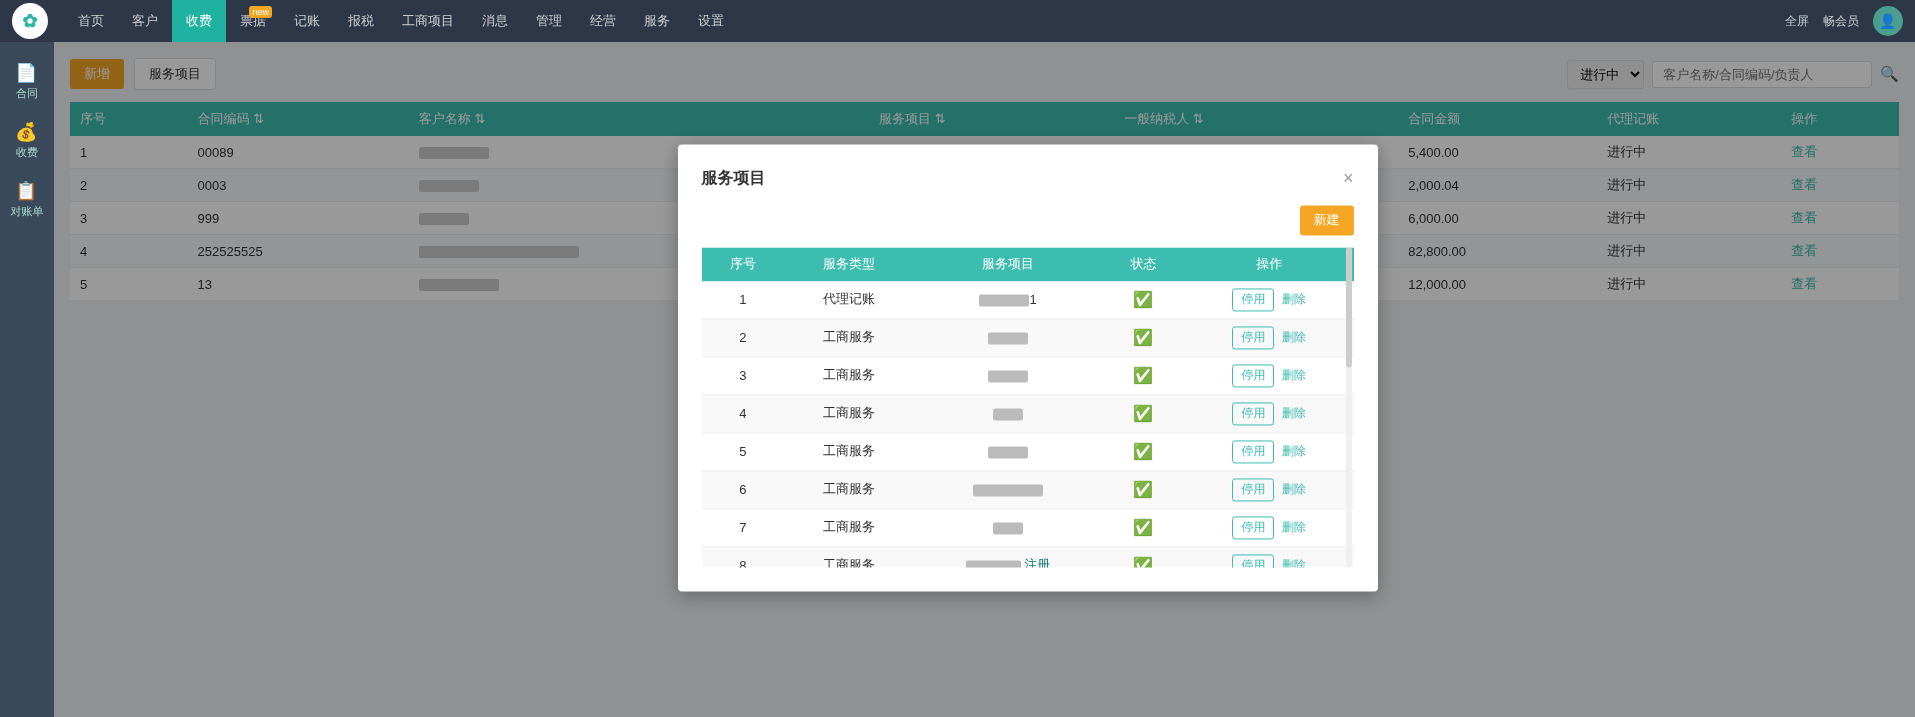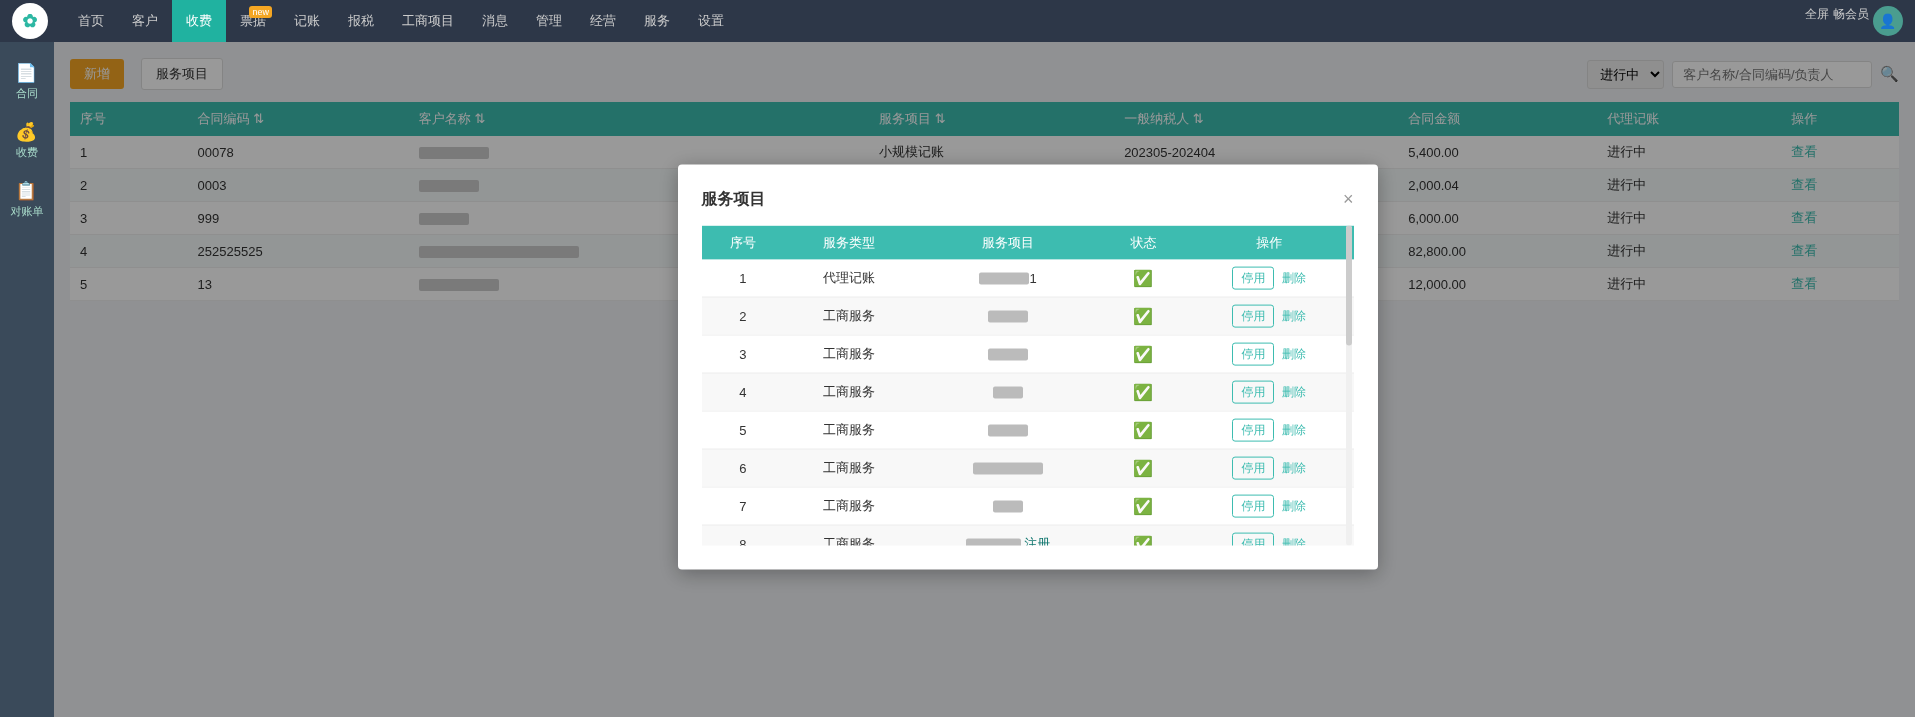--- a/index.html
+++ b/index.html
@@ -42,21 +42,21 @@
       background: #f5a623;
       color: #fff;
       font-size: 9px;
       padding: 1px 3px;
       border-radius: 3px;
       position: absolute;
       top: 6px; right: 8px;
     }
     .top-nav-right {
       margin-left: auto;
-      display: flex; gap: 4px;
+      display: flex; align-items: center; gap: 14px;
       color: #ccc; font-size: 12px;
     }
     .top-nav-right .avatar {
       width: 30px; height: 30px;
       border-radius: 50%;
       background: #4a9d8f;
       display: flex; align-items: center; justify-content: center;
       color: #fff; font-size: 14px;
     }
 
@@ -84,21 +84,21 @@
     
     .main {
       margin-top: 42px;
       margin-left: 54px;
       padding: 16px;
       position: relative;
     }
 
     
     .toolbar {
-      display: flex; align-items: center; gap: 17px;
+      display: flex; align-items: center; gap: 10px;
       margin-bottom: 12px;
     }
     .btn-new {
       background: #f5a623;
       color: #fff;
       border: none;
       padding: 6px 14px;
       border-radius: 3px;
       cursor: pointer;
       font-size: 13px;
@@ -120,21 +120,21 @@
       padding: 5px 8px;
       border: 1px solid #ddd;
       border-radius: 3px;
       font-size: 13px;
     }
     .search-input {
       padding: 5px 10px;
       border: 1px solid #ddd;
       border-radius: 3px;
       font-size: 13px;
-      width: 200px;
+      width: 220px;
     }
     .search-btn {
       background: none; border: none; cursor: pointer; color: #666; font-size: 15px;
     }
 
     
     .data-table {
       width: 100%;
       border-collapse: collapse;
       background: #fff;
@@ -322,21 +322,21 @@
         <th style="cursor:pointer;">服务项目 ⇅</th>
         <th style="cursor:pointer;">一般纳税人 ⇅</th>
         <th>合同金额</th>
         <th>代理记账</th>
         <th>操作</th>
       </tr>
     </thead>
     <tbody id="table-body">
     <tr>
     <td>1</td>
-    <td>00078</td>
+    <td>00089</td>
     <td><span class="blurred-text" style="width:70px">████████</span></td>
     <td>小规模记账</td>
     <td>202305-202404</td>
     <td>5,400.00</td>
     <td class="status-badge">进行中</td>
     <td><button class="link-btn">查看</button></td>
   </tr>
         <tr>
     <td>2</td>
     <td>0003</td>
@@ -380,20 +380,23 @@
       </tbody>
   </table>
 </div>
 
 <div class="overlay"></div>
 
 <div class="modal">
   <div class="modal-header">
     <span class="modal-title">服务项目</span>
     <button class="modal-close">×</button>
+  </div>
+  <div class="modal-toolbar">
+    <button class="btn-new">新建</button>
   </div>
   <div class="modal-body">
     <table class="modal-table">
       <thead>
         <tr>
           <th>序号</th>
           <th>服务类型</th>
           <th>服务项目</th>
           <th>状态</th>
           <th>操作</th>

